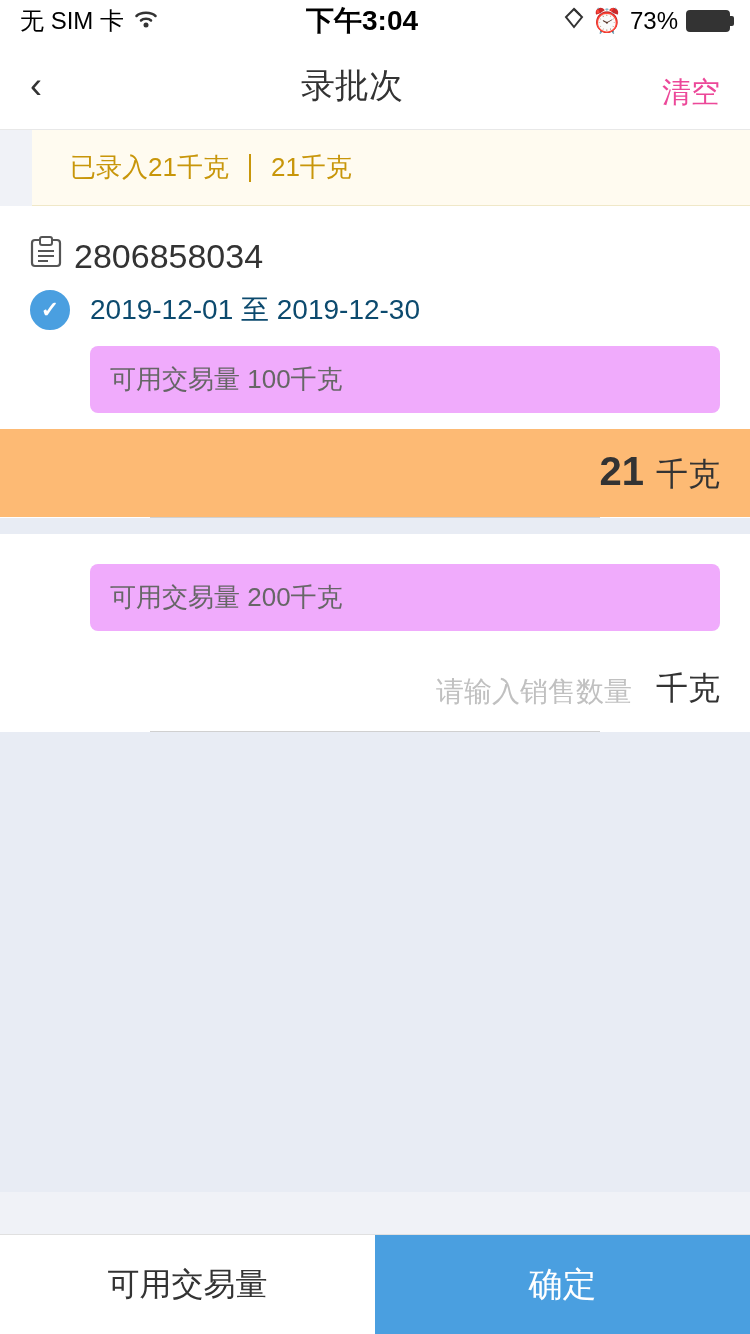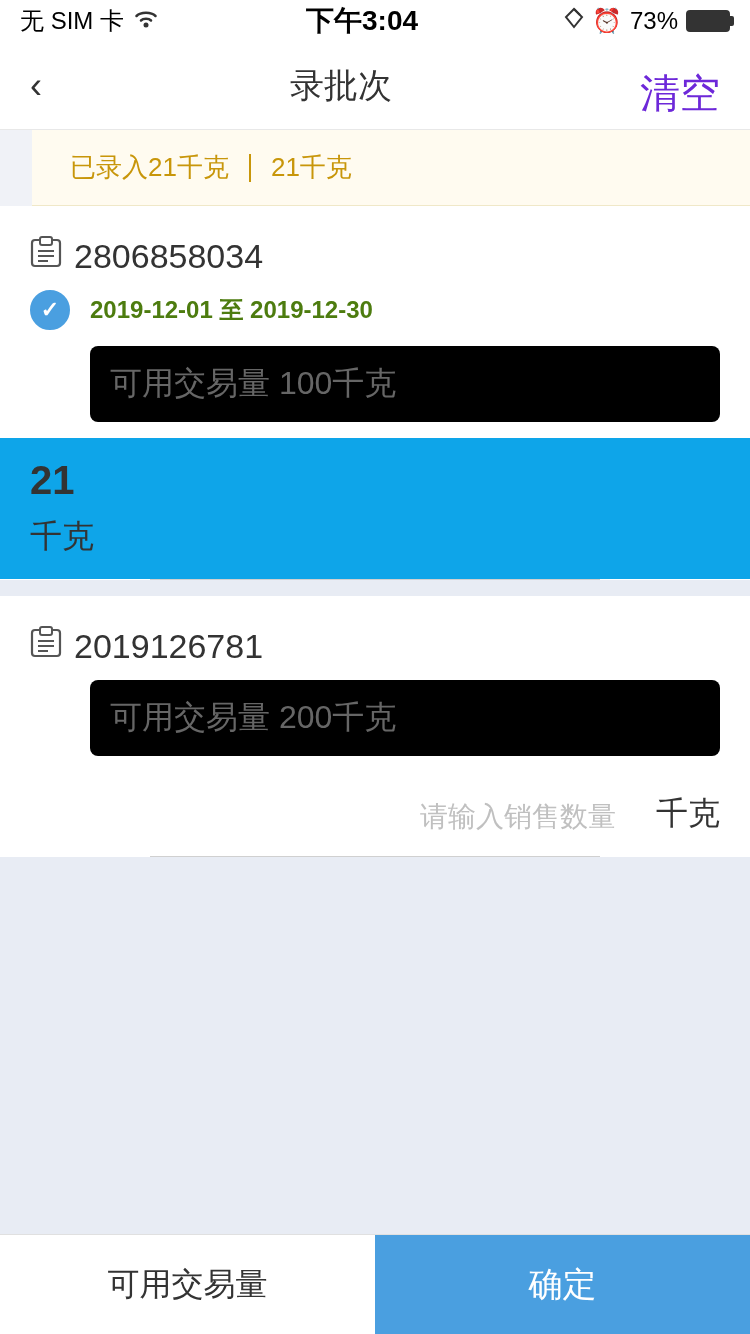--- a/index.html
+++ b/index.html
@@ -76,22 +76,22 @@
       color: #333;
       cursor: pointer;
       font-weight: 300;
     }
     .nav-title {
       font-size: 34px;
       font-weight: 500;
       color: #333;
     }
     .nav-clear {
-      font-size: 40px;
-      color: #6d28d9;
+      font-size: 29px;
+      color: #ec4899;
       cursor: pointer;
       margin-top: 15px;
     }
 
     
     .info-banner {
       width: 100%;
       background: #fffbf0;
       padding: 20px 38px;
       display: flex;
@@ -158,43 +158,41 @@
       background: #4a9fe0;
       border-color: #4a9fe0;
     }
     .radio-circle.checked::after {
       content: '✓';
       color: #fff;
       font-size: 22px;
       font-weight: bold;
     }
     .batch-dates {
-      font-size: 24px;
-      color: #4d7c0f;
-      font-weight: bold;
+      font-size: 28px;
+      color: #0c4a6e;
     }
     .availability-box {
-      background: #000000;
+      background: #f0abfc;
       border-radius: 8px;
       padding: 16px 20px;
       margin: 0 0 16px 0;
-      font-size: 32px;
+      font-size: 26px;
       color: #666;
       margin-left: 60px;
     }
 
     
     .amount-row {
       display: flex;
       align-items: baseline;
       justify-content: flex-end;
       padding: 20px 30px;
       gap: 12px;
-      background: #0ea5e9;
-      flex-direction: column;
+      background: #fdba74;
     }
     .amount-value {
       font-size: 40px;
       font-weight: 600;
       color: #333;
     }
     .amount-unit {
       font-size: 32px;
       color: #333;
     }
@@ -213,21 +211,21 @@
       height: 16px;
       background: #e8ecf4;
     }
 
     
     .input-row {
       display: flex;
       align-items: center;
       justify-content: flex-end;
       padding: 20px 30px;
-      gap: 25px;
+      gap: 9px;
       background: #fff;
     }
     .amount-input {
       border: none;
       outline: none;
       font-size: 34px;
       color: #333;
       text-align: right;
       width: 260px;
       background: transparent;
@@ -357,32 +355,20 @@
     <span class="amount-value">21</span>
     <span class="amount-unit">千克</span>
   </div>
   <div class="h-divider"></div>
 </div>
 
 <div class="section-sep"></div>
 
 <div class="content">
   <div class="batch-item">
-    <div class="batch-header">
-      <span class="batch-icon">
-        <svg width="32" height="32" viewBox="0 0 32 32" fill="none">
-          <rect x="2" y="4" width="28" height="26" rx="3" stroke="#555" stroke-width="2.2" fill="none"></rect>
-          <rect x="10" y="1" width="12" height="8" rx="2" fill="#fff" stroke="#555" stroke-width="2"></rect>
-          <line x1="8" y1="15" x2="24" y2="15" stroke="#555" stroke-width="2"></line>
-          <line x1="8" y1="20" x2="24" y2="20" stroke="#555" stroke-width="2"></line>
-          <line x1="8" y1="25" x2="18" y2="25" stroke="#555" stroke-width="2"></line>
-        </svg>
-      </span>
-      <span class="batch-number">2019126781</span>
-    </div>
     <div class="availability-box">可用交易量 200千克</div>
   </div>
 
   <div class="input-row">
     <input class="amount-input" type="number" placeholder="请输入销售数量" style="">
     <span class="input-unit">千克</span>
   </div>
   <div class="input-divider"></div>
 </div>
 

